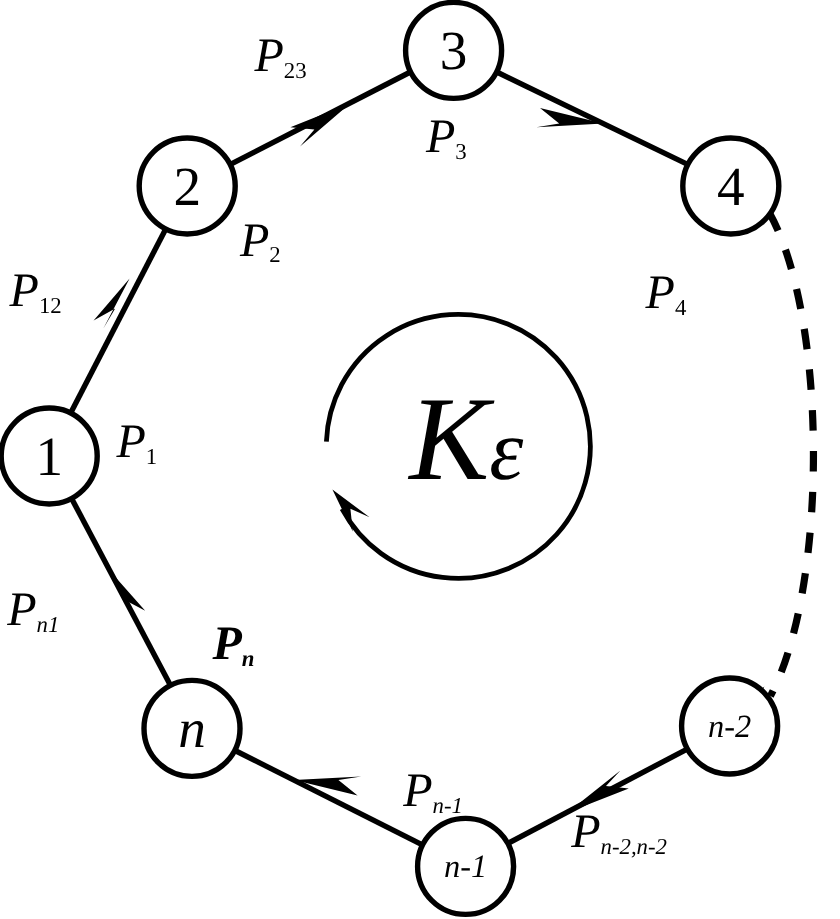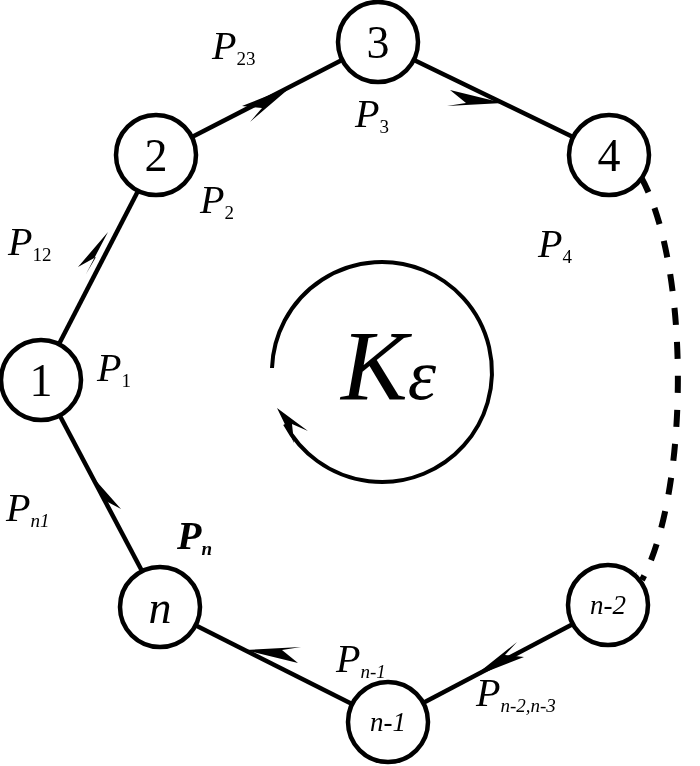--- a/index.html
+++ b/index.html
@@ -209,21 +209,21 @@
   <div class="edge-label" style="left:8px; top:222px;">
     <span class="base">P</span><span class="sub roman">12</span>
   </div>
 
   <div class="edge-label" style="left:212px; top:26px;">
     <span class="base">P</span><span class="sub roman">23</span>
   </div>
 
 
   <div class="edge-label" style="left:476px; top:673px;">
-    <span class="base">P</span><span class="sub ital">n-2,n-3</span>
+    <span class="base">P</span><span class="sub ital">n-2,n-2</span>
   </div>
 
 
   <div class="edge-label" style="left:6px; top:488px;">
     <span class="base">P</span><span class="sub ital">n1</span>
   </div>
 
   <div class="edge-label" style="left:97px; top:348px;">
     <span class="base">P</span><span class="sub roman">1</span>
   </div>

